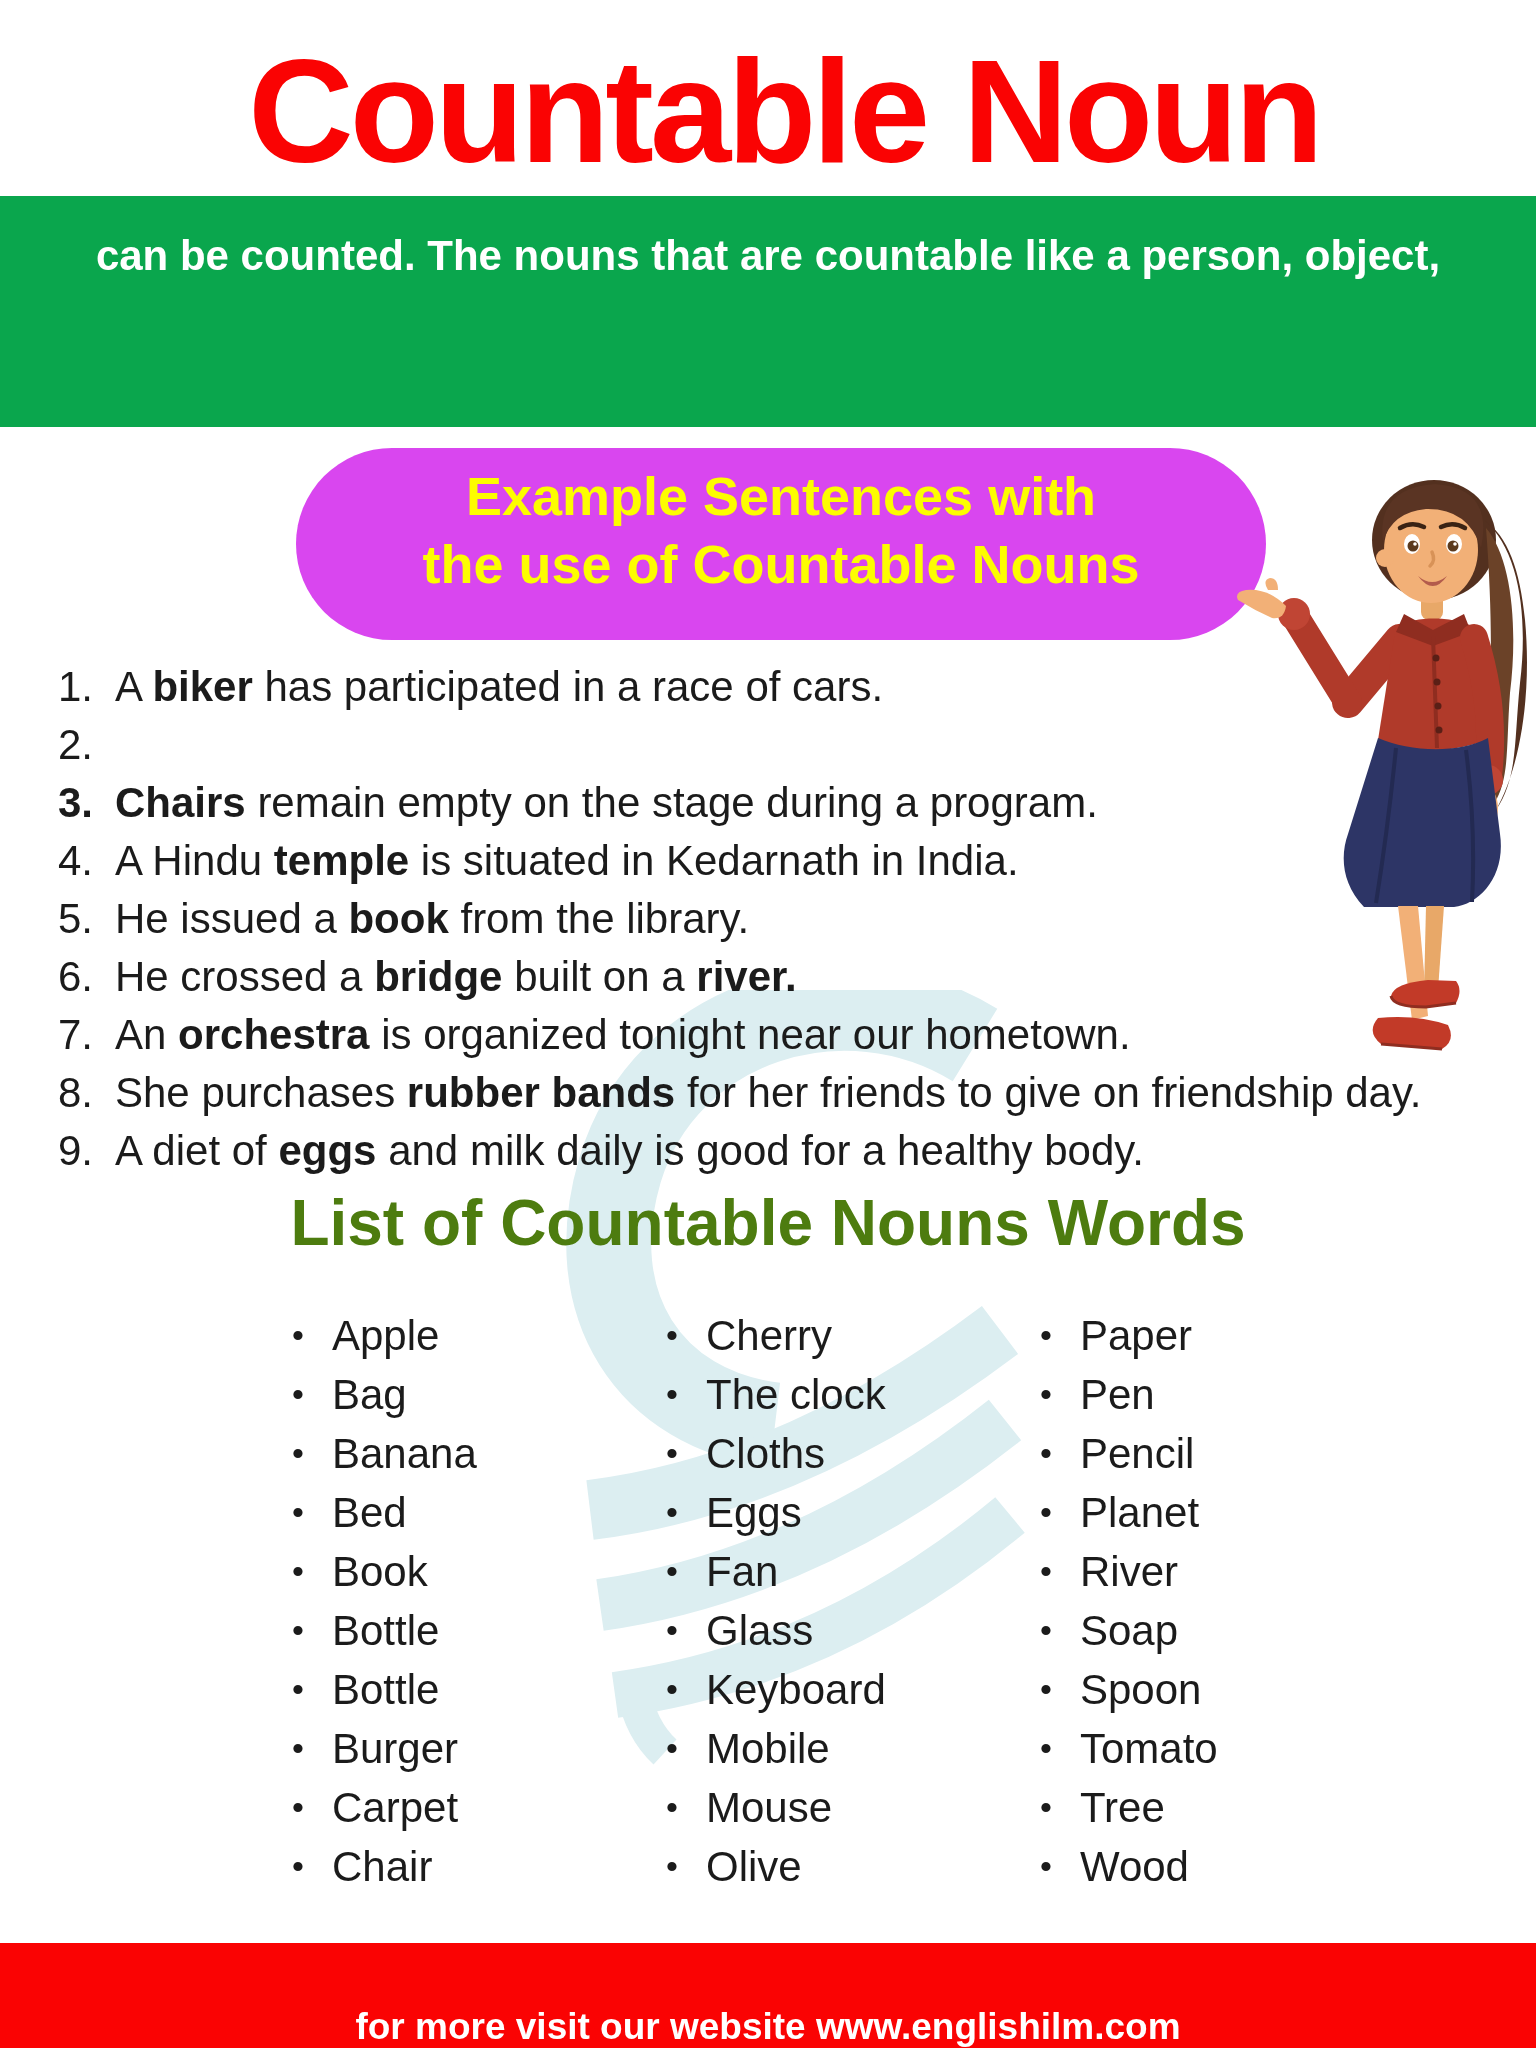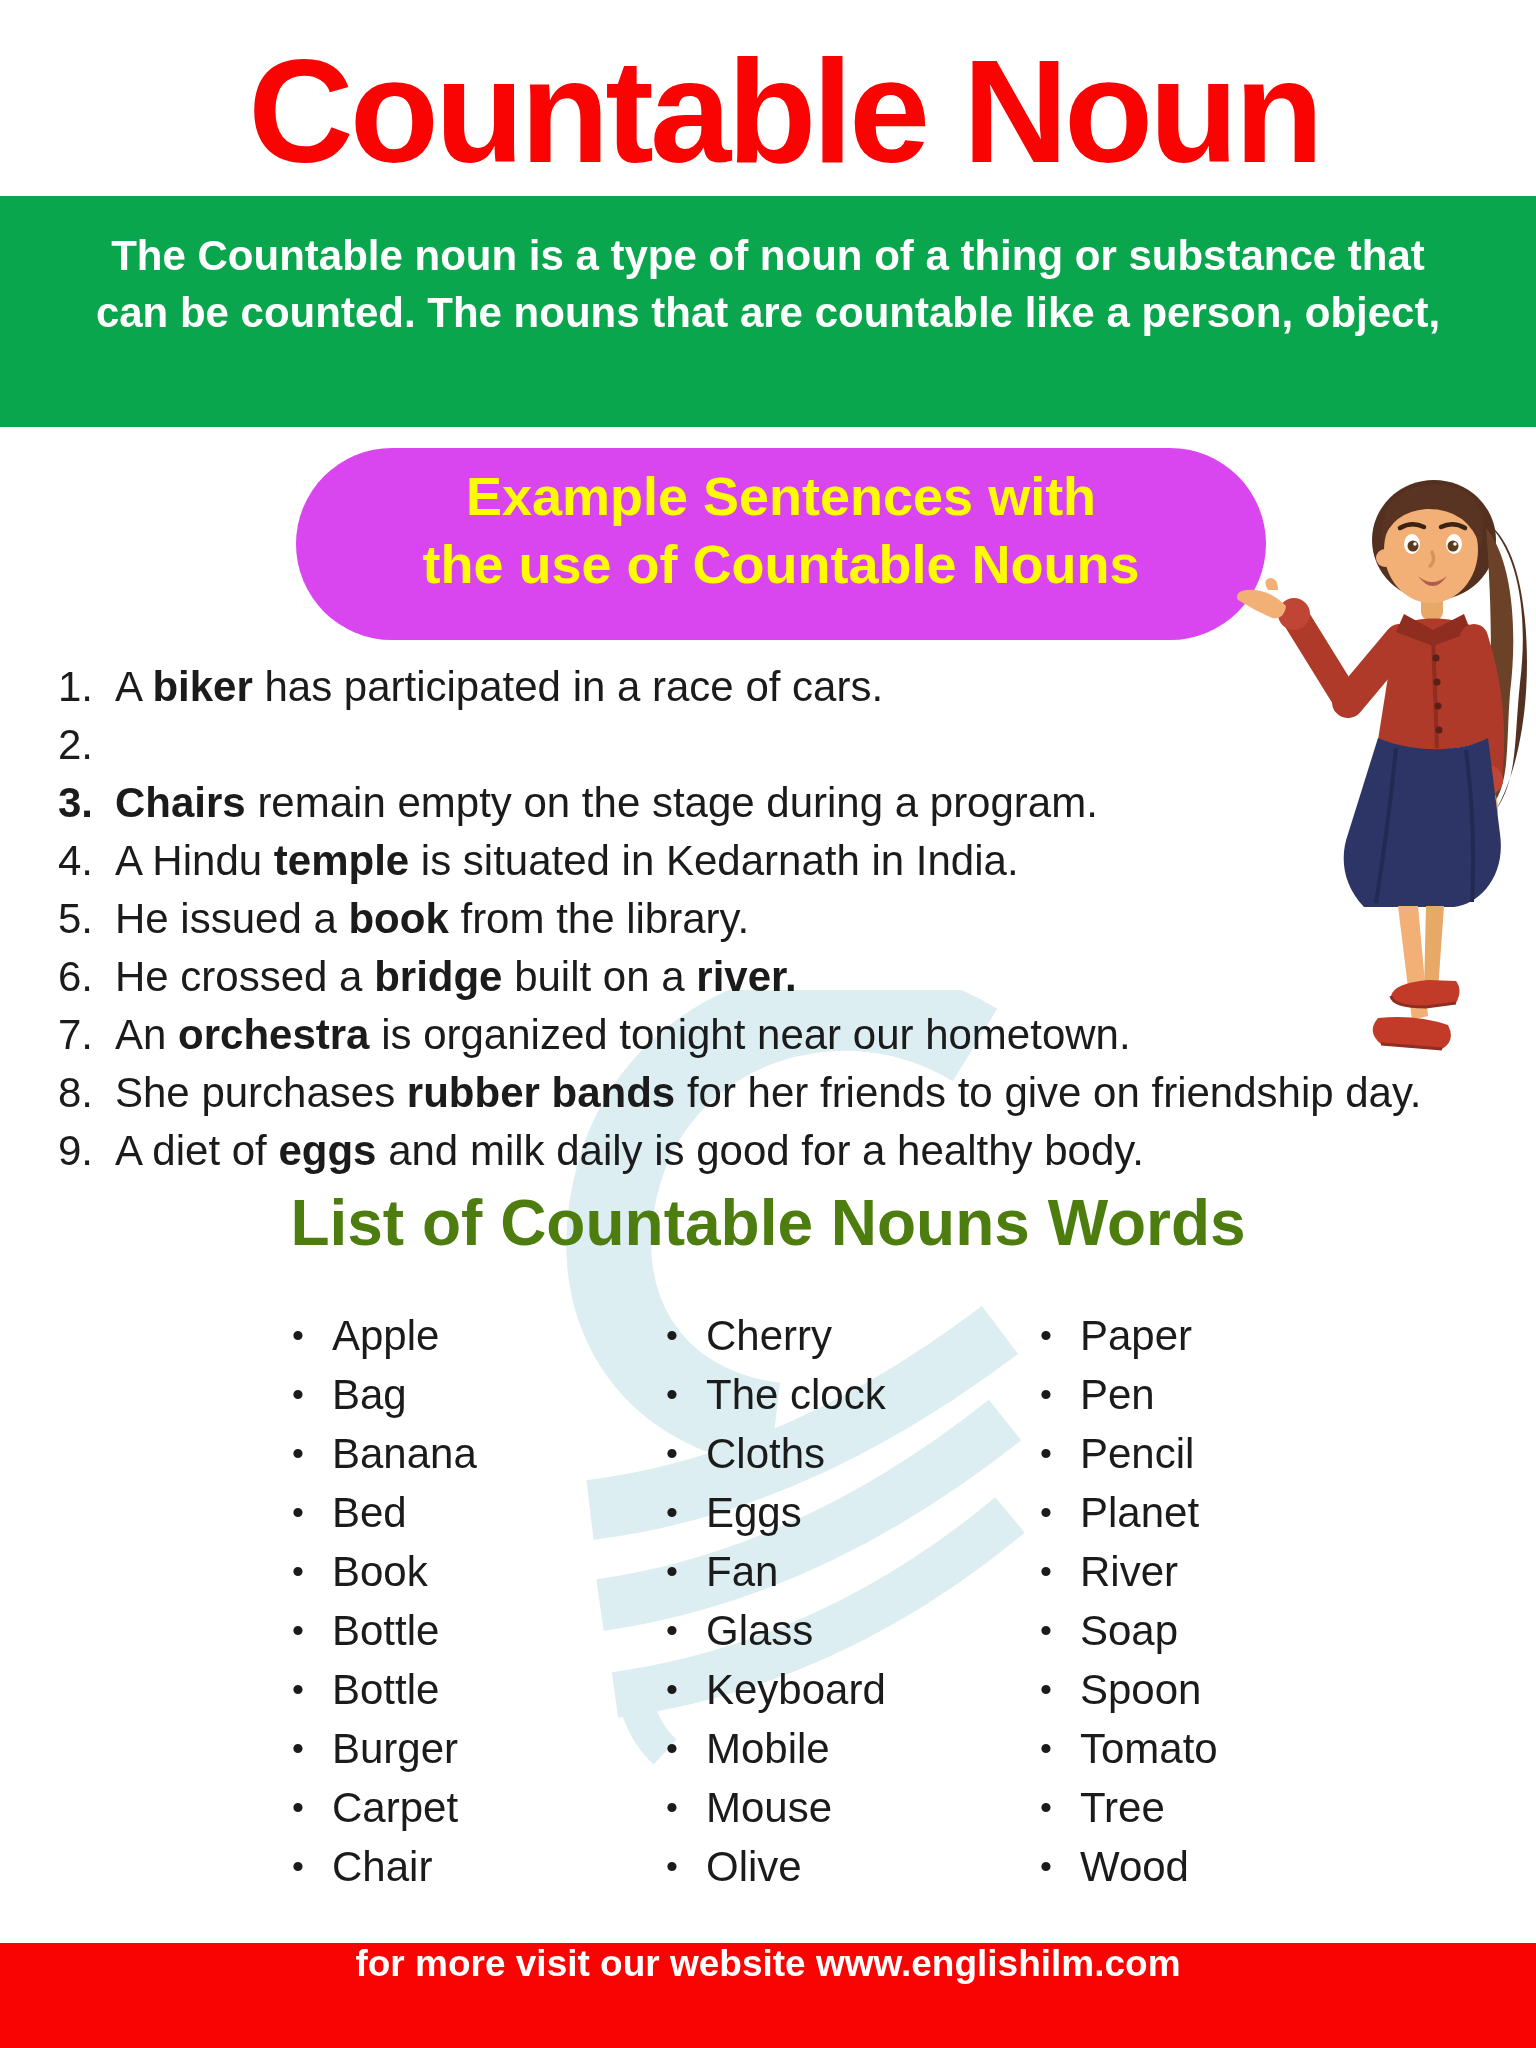--- a/index.html
+++ b/index.html
@@ -44,21 +44,21 @@
   
   .noun-col{position:absolute;top:1306px;z-index:2;}
   .noun-col.c1{left:292px;}
   .noun-col.c2{left:666px;}
   .noun-col.c3{left:1040px;}
   .noun-item{display:flex;height:59px;align-items:center;font-size:42px;}
   .noun-item .bullet{width:40px;flex:0 0 40px;font-size:34px;}
   
   .footer{
     position:absolute;left:0;top:1943px;width:100%;height:105px;background:#FA0303;
-    display:flex;align-items:flex-start;justify-content:center;
+    display:flex;align-items:flex-end;justify-content:center;
   }
   .footer .footer-text{color:#ffffff;font-weight:700;font-size:37px;}
   
   .watermark{position:absolute;left:545px;top:990px;z-index:1;}
   .teacher{position:absolute;left:1228px;top:478px;z-index:3;}
 </style>
 </head>
 <body>
 
 <div class="canvas">
@@ -69,21 +69,20 @@
       <path d="M 45 520 Q 250 495 455 340" stroke-width="60"></path>
       <path d="M 55 615 Q 265 585 460 430" stroke-width="52"></path>
       <path d="M 70 705 Q 285 675 465 525" stroke-width="46"></path>
       <path d="M 88 700 Q 96 740 120 762" stroke-width="34"></path>
     </g>
   </svg>
 
   <div class="main-title">Countable Noun</div>
 
   <div class="banner">
-    <div class="line">The Countable noun is a type of noun of a thing or substance that</div>
     <div class="line">can be counted. The nouns that are countable like a person, object,</div>
   </div>
 
   <div class="pill">
     <div class="line">Example Sentences with</div>
     <div class="line">the use of Countable Nouns</div>
   </div>
 
   <div class="sentences">
       <div class="sentence">

